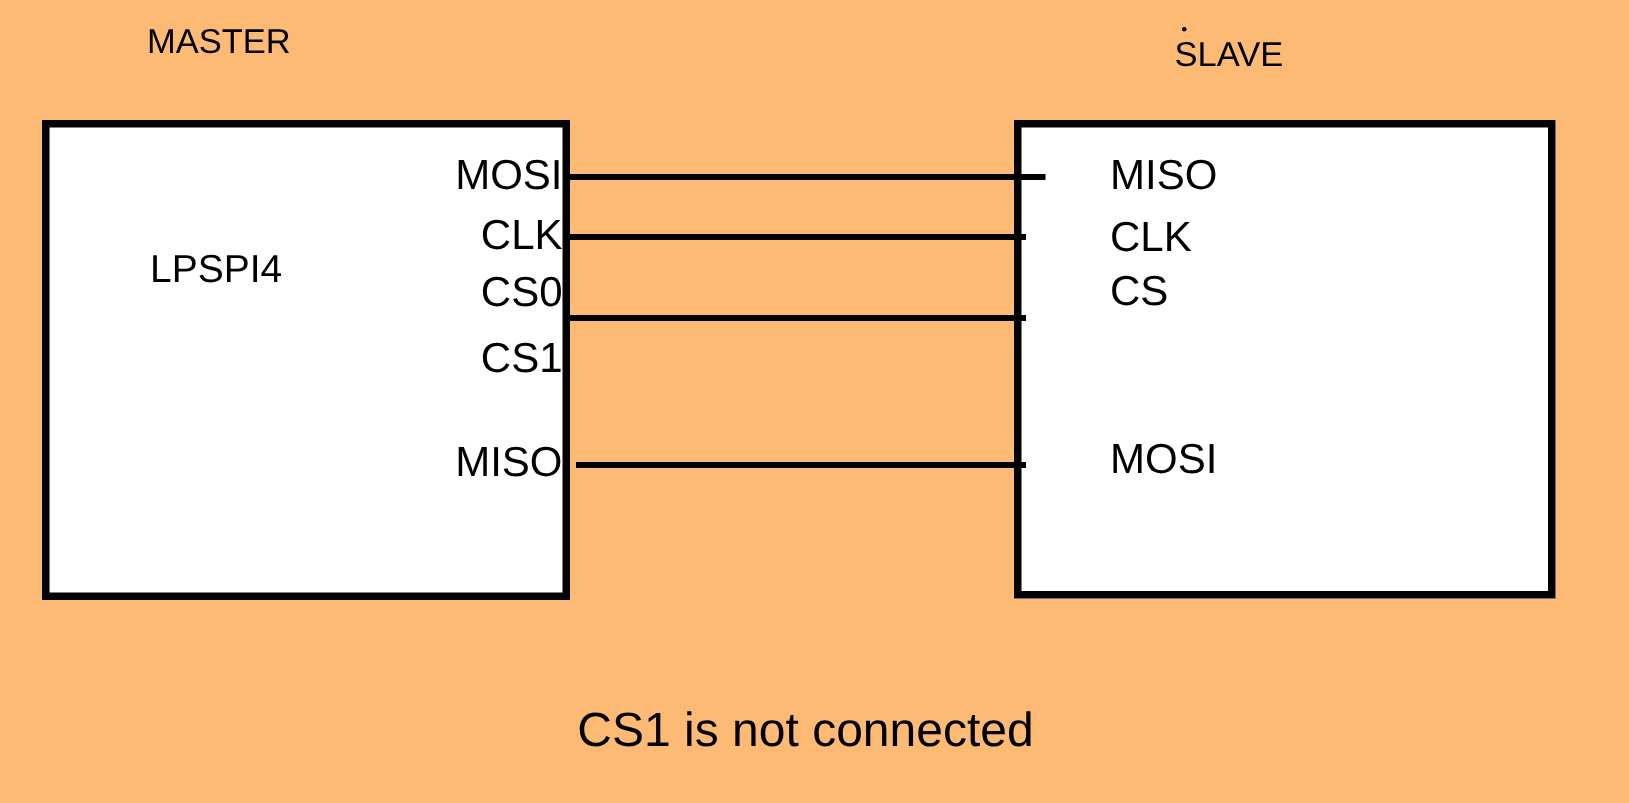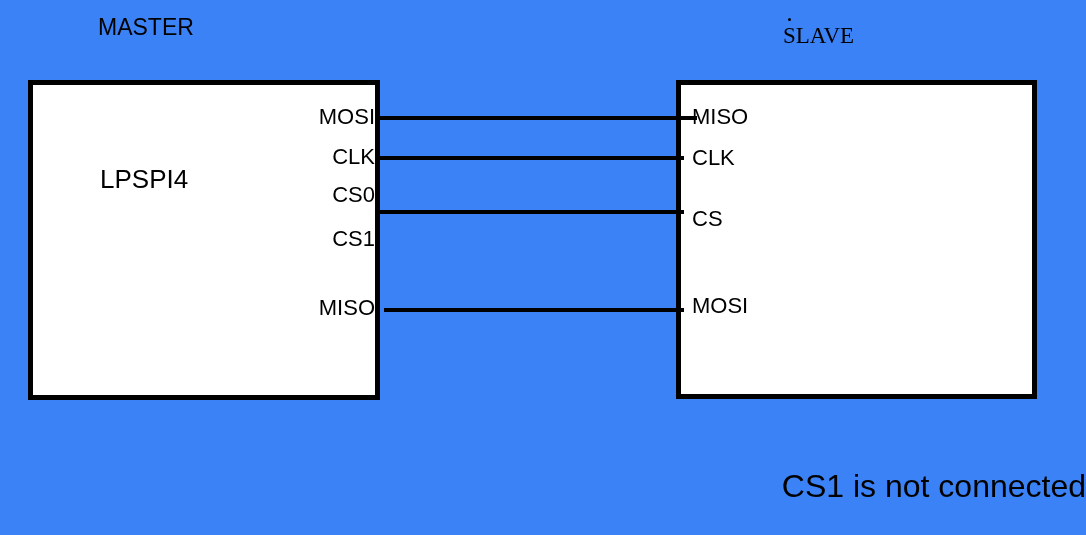--- a/index.html
+++ b/index.html
@@ -4,94 +4,95 @@
 <style>
   html, body {
     margin: 0;
     padding: 0;
     background: #ffffff;
   }
   .canvas {
     position: relative;
     width: 1086px;
     height: 535px;
-    background: #3b82f6;
+    background: #fdba74;
     font-family: "Liberation Sans", sans-serif;
     color: #000000;
     overflow: hidden;
   }
   .box {
     position: absolute;
     border: 5px solid #000000;
     background: #ffffff;
     box-sizing: border-box;
   }
   .master-box { left: 28px;  top: 80px; width: 352px; height: 320px; }
   .slave-box  { left: 676px; top: 80px; width: 361px; height: 319px; }
 
   .title {
     position: absolute;
     font-size: 23px;
     line-height: 24px;
     white-space: nowrap;
   }
   .master-title { left: 98px;  top: 15px; }
-  .slave-title  { left: 783px; top: 24px; font-family: Liberation Serif, serif; }
+  .slave-title  { left: 783px; top: 24px; }
 
   .stray-dot {
     position: absolute;
     left: 788px; top: 18px;
     width: 3px; height: 3px;
     background: #000000;
     border-radius: 50%;
   }
 
   .chip-label {
     position: absolute;
     left: 100px; top: 168px;
     font-size: 26px;
     line-height: 22px;
     white-space: nowrap;
   }
 
   .pin {
     position: absolute;
-    font-size: 22px;
+    font-size: 28px;
     line-height: 22px;
     white-space: nowrap;
+    margin-left: 48px;
   }
   
   .pin.m { right: 711px; text-align: right; }
   .pin-m-mosi { top: 106px; }
   .pin-m-clk  { top: 146px; }
   .pin-m-cs0  { top: 184px; }
   .pin-m-cs1  { top: 228px; }
   .pin-m-miso { top: 297px; }
   
   .pin.s { left: 692px; }
   .pin-s-miso { top: 106px; }
   .pin-s-clk  { top: 147px; }
-  .pin-s-cs   { top: 208px; }
+  .pin-s-cs   { top: 183px; }
   .pin-s-mosi { top: 295px; }
 
   .wire {
     position: absolute;
     height: 4px;
     background: #000000;
   }
   .wire-mosi-miso { left: 378px; top: 116px; width: 319px; }
   .wire-clk-clk   { left: 378px; top: 156px; width: 306px; }
   .wire-cs0-cs    { left: 378px; top: 210px; width: 306px; }
   .wire-miso-mosi { left: 384px; top: 308px; width: 300px; }
 
   .caption {
     position: absolute;
-    left: 0; right: 0;
+    left: 0; right: 12px;
     top: 466px;
-    text-align: right;
+    text-align: center;
     font-size: 32px;
     line-height: 40px;
     white-space: nowrap;
   }
 </style>
 </head>
 <body>
 
 <div class="canvas">
 

